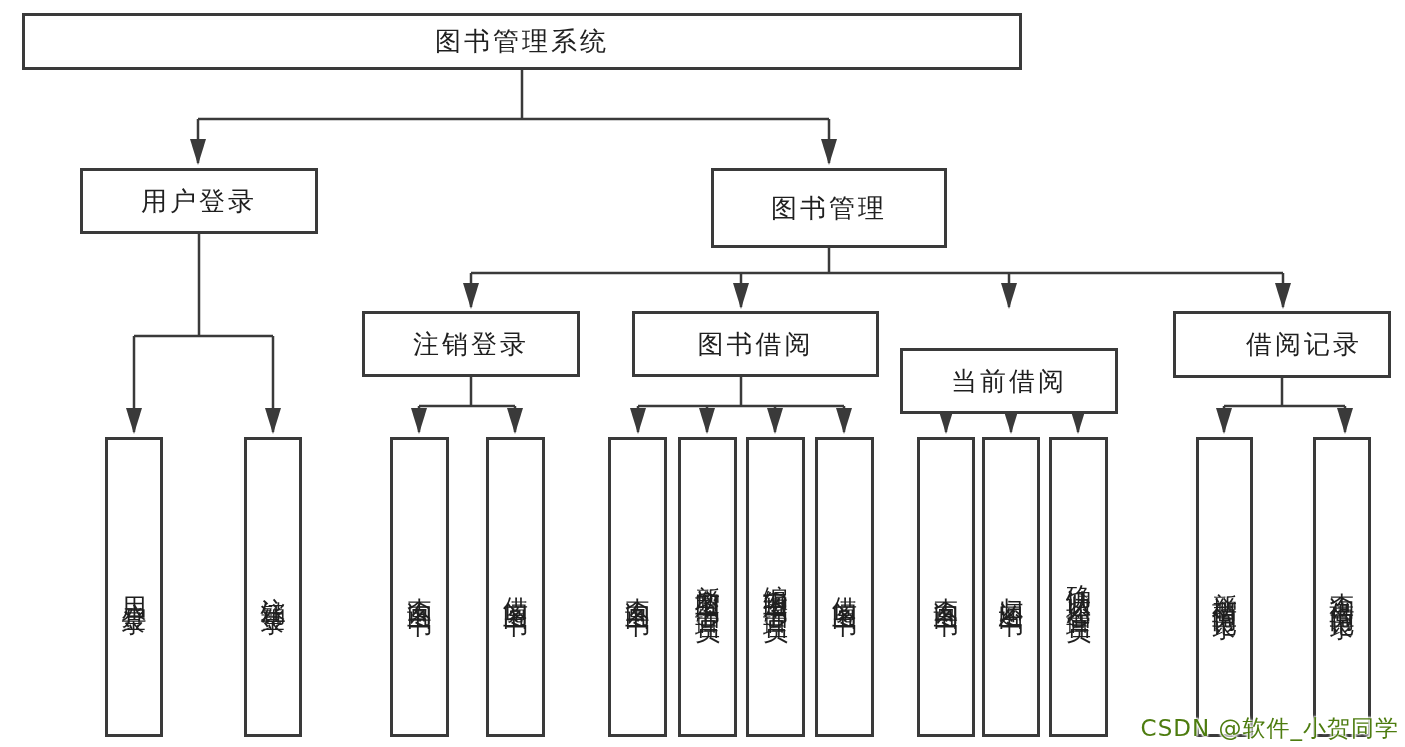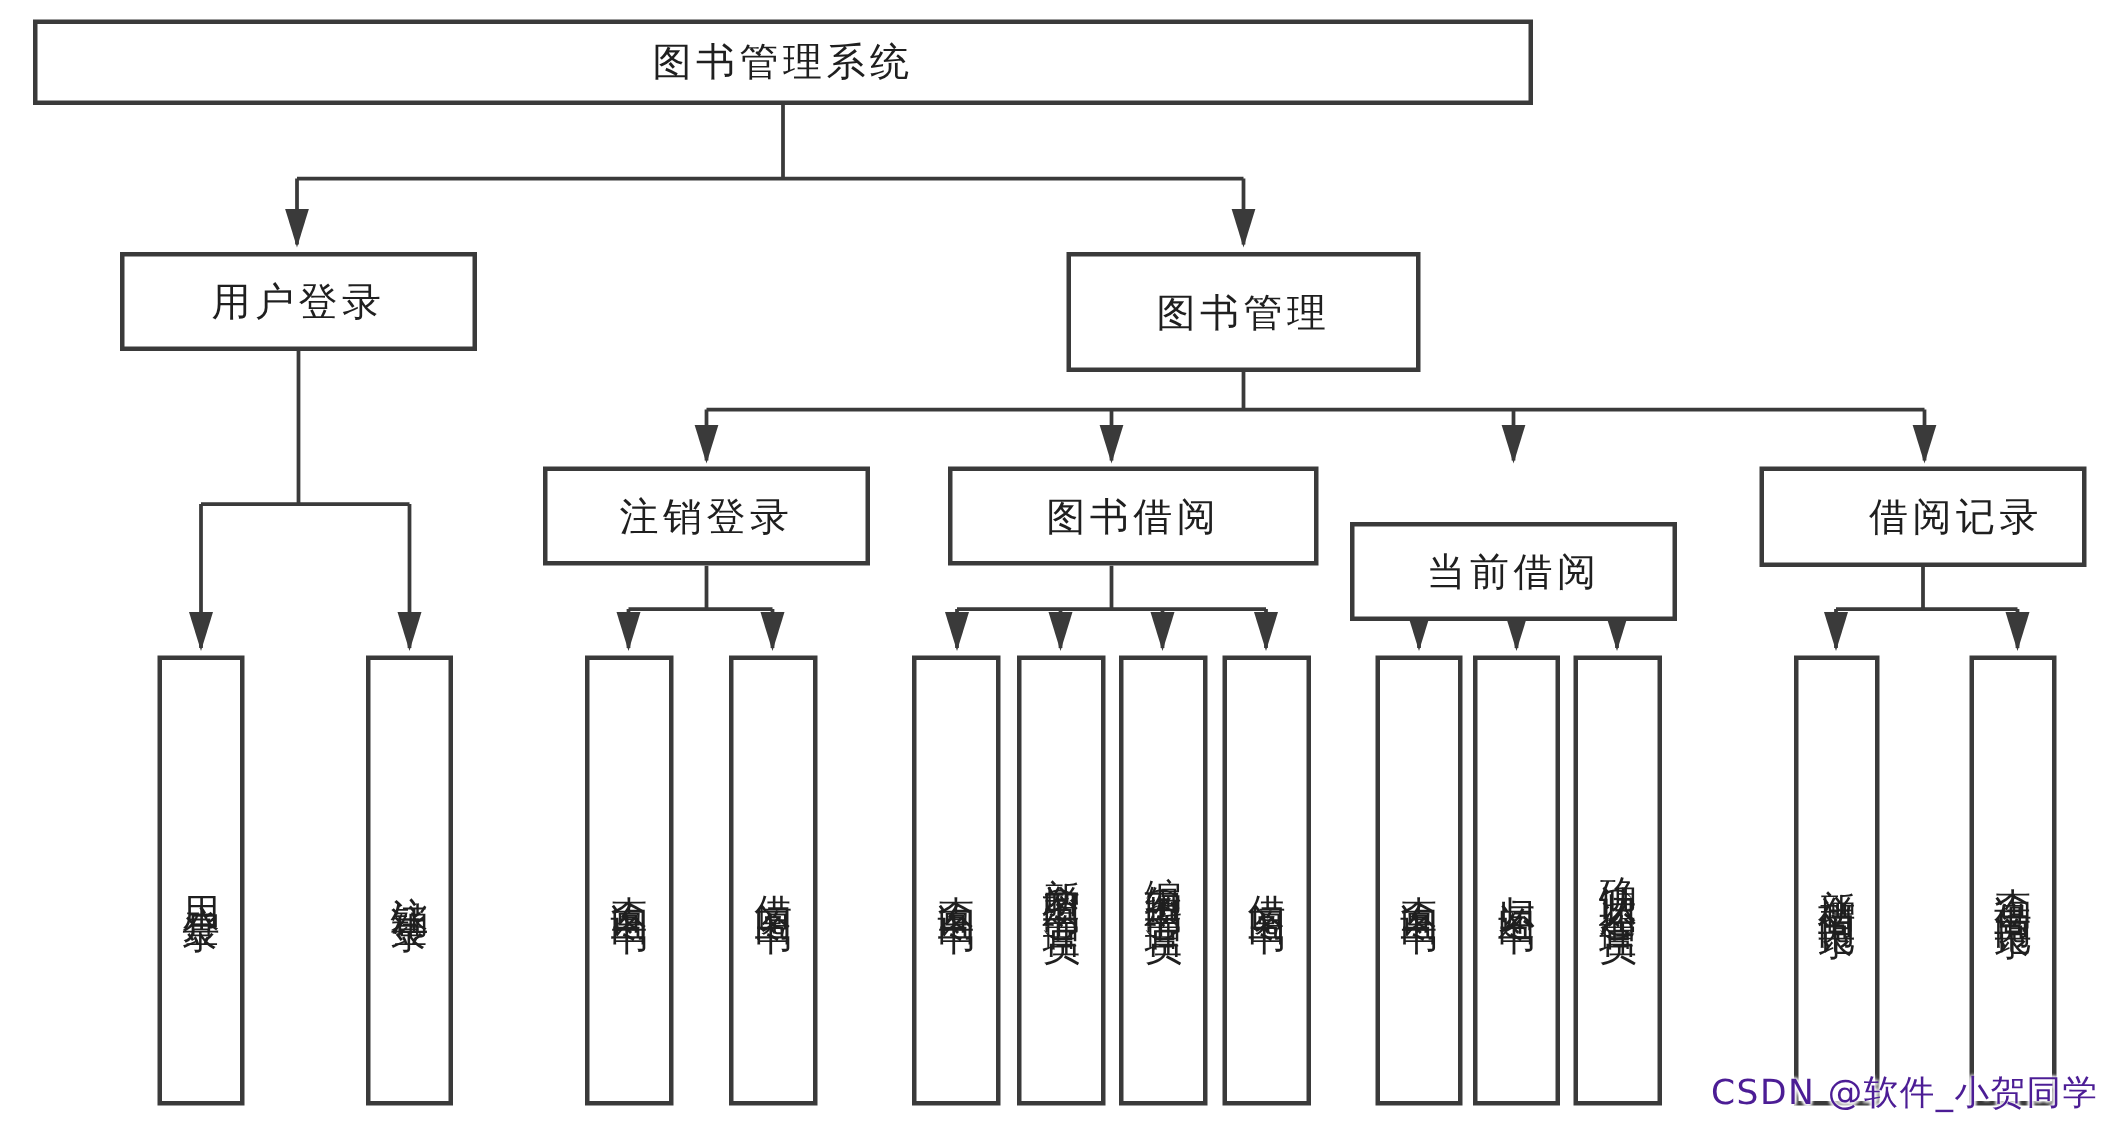--- a/index.html
+++ b/index.html
@@ -41,21 +41,21 @@
     line-height: 1;
     white-space: nowrap;
   }
   .watermark {
     position: absolute;
     right: 6px;
     top: 713px;
     z-index: 3;
     font-size: 23px;
     letter-spacing: 1px;
-    color: #4c1d95;
+    color: #4d7c0f;
     text-shadow: 1px 1px 2px #ffffff, -1px -1px 2px #ffffff, 1px -1px 2px #ffffff, -1px 1px 2px #ffffff;
     white-space: nowrap;
   }
 </style>
 </head>
 <body>
 
 <div id="canvas">
 
   <svg id="connectors" width="1405" height="747" viewBox="0 0 1405 747">

